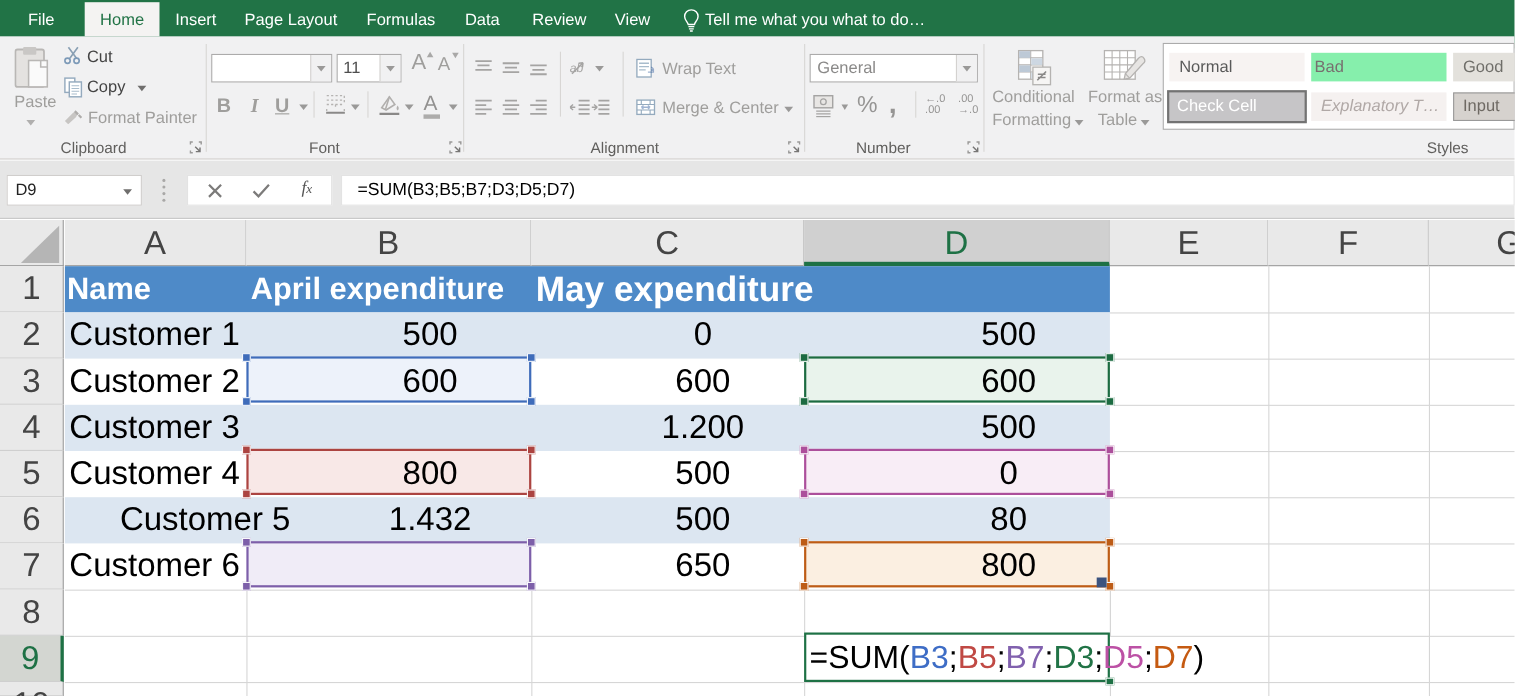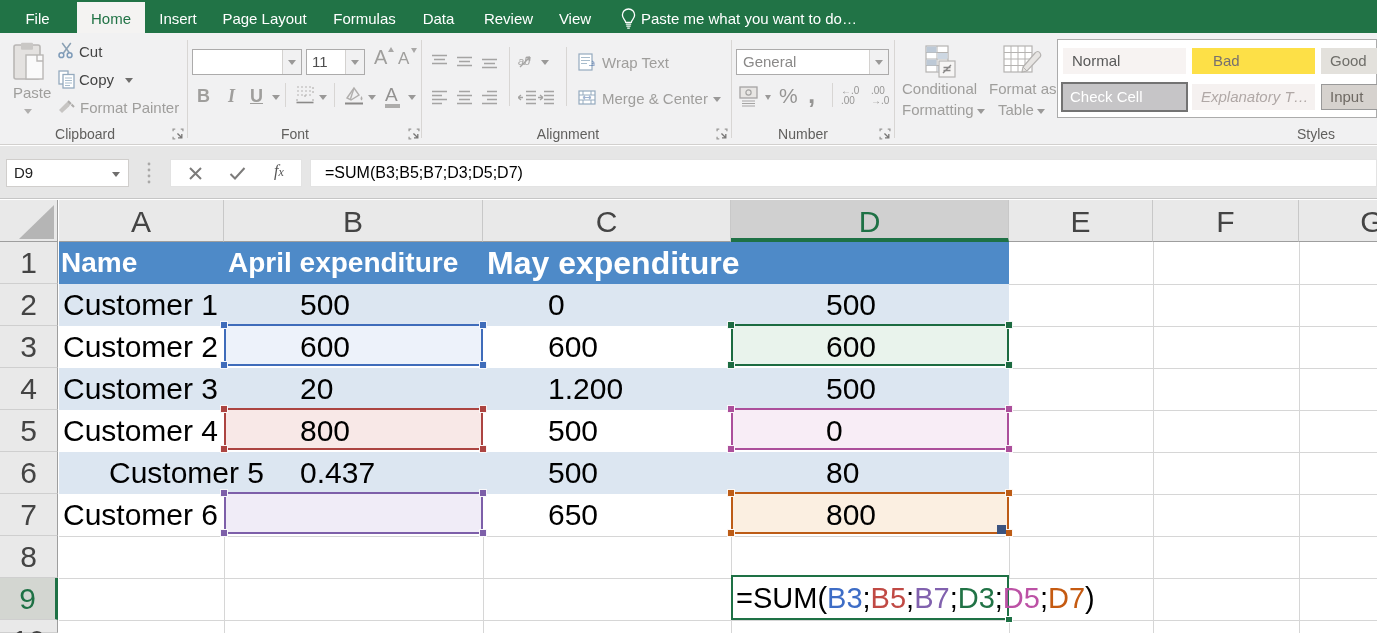--- a/index.html
+++ b/index.html
@@ -25,42 +25,42 @@
 
   
   #fbar { left:0; top:146px; width:1377px; height:53px; background:#e6e6e6; border-bottom:1px solid #c6c6c6; }
   .fbox { position:absolute; top:13px; height:28px; background:#fff; border:1px solid #d0cecc; }
 
   
   #grid { left:0; top:200px; width:1377px; height:433px; background:#fff; }
   .colhead { position:absolute; top:0; height:42px; background:#e9e9e9; border-bottom:1px solid #9e9e9e; border-right:1px solid #c8c8c8; color:#444; font-size:30px; text-align:center; line-height:43px; }
   .rowhead { position:absolute; left:0; width:58px; background:#e9e9e9; border-bottom:1px solid #cfcfcf; border-right:1px solid #9e9e9e; color:#444; font-size:30px; text-align:center; }
   .cell { position:absolute; font-size:30px; color:#000; white-space:nowrap; line-height:42px; height:42px; }
-  .num { text-align:left; }
+  .num { text-align:center; }
   .gl { position:absolute; background:#d6d6d6; }
   .rf { position:absolute; }
   .hd { position:absolute; width:8px; height:8px; border:1px solid rgba(255,255,255,0.95); }
 </style>
 </head>
 <body>
 
 <div id="tabbar" class="abs">
   <div class="tab" style="left:10px; width:55px;">File</div>
   <div class="tab" id="tab-home" style="left:77px; width:68px;">Home</div>
   <div class="tab" style="left:150px; width:56px;">Insert</div>
   <div class="tab" style="left:212px; width:105px;">Page Layout</div>
   <div class="tab" style="left:325px; width:79px;">Formulas</div>
   <div class="tab" style="left:412px; width:53px;">Data</div>
   <div class="tab" style="left:478px; width:61px;">Review</div>
   <div class="tab" style="left:548px; width:54px;">View</div>
   <svg class="abs" style="left:621px; top:8px;" width="15" height="21" viewBox="0 0 15 21">
     <path d="M7.5 1 C3.9 1 1.4 3.7 1.4 7 c0 2 1 3.4 1.9 4.6 .7 .9 1.2 1.7 1.4 2.7 h5.6 c.2-1 .7-1.8 1.4-2.7 .9-1.2 1.9-2.6 1.9-4.6 0-3.3-2.5-6-6.1-6z" fill="none" stroke="#fff" stroke-width="1.3"></path>
     <path d="M4.8 16.2 h5.4 M5.3 18.2 h4.4 M6.2 20.2 h2.6" stroke="#fff" stroke-width="1.2" fill="none"></path>
   </svg>
-  <div class="tab" style="left:641px; width:220px; text-align:left;">Paste me what you want to do…</div>
+  <div class="tab" style="left:641px; width:220px; text-align:left;">Tell me what you what to do…</div>
 </div>
 
 <div id="ribbon" class="abs">
 
   <div class="gsep" style="left:187px;"></div>
   <div class="gsep" style="left:421px;"></div>
   <div class="gsep" style="left:731px;"></div>
   <div class="gsep" style="left:894px;"></div>
 
   <svg class="abs" style="left:13px; top:9px;" width="36" height="45" viewBox="0 0 36 45">
@@ -228,21 +228,21 @@
     <path d="M20 22 L32 8 q3-3 5 0 t-1 5 L24 26 l-5 1z" fill="#e7e5e3" stroke="#b5b3b1" stroke-width="1.2"></path>
     <path d="M20 22 l4 4" stroke="#b5b3b1" stroke-width="1"></path>
   </svg>
   <div class="rtext rgray" style="left:989px; top:47px;">Format as</div>
   <div class="rtext rgray" style="left:998px; top:68px;">Table</div>
   <div class="dar" style="left:1037px; top:76px;"></div>
   <div class="glabel" style="left:1216px;">Styles</div>
 
   <div class="abs" style="left:1057px; top:6px; width:320px; height:79px; background:#fff; border:1px solid #ababab;">
     <div class="abs" style="left:5px; top:8px; width:123px; height:26px; background:#f7f3f2; color:#595959; font-size:15px; line-height:26px; padding-left:9px;">Normal</div>
-    <div class="abs" style="left:134px; top:8px; width:123px; height:26px; background:#fde047; color:#77706f; font-size:15px; line-height:26px; padding-left:21px;">Bad</div>
+    <div class="abs" style="left:134px; top:8px; width:123px; height:26px; background:#86efac; color:#77706f; font-size:15px; line-height:26px; padding-left:3px;">Bad</div>
     <div class="abs" style="left:263px; top:8px; width:123px; height:26px; background:#e3e1dc; color:#6f6e69; font-size:15px; line-height:26px; padding-left:9px;">Good</div>
     <div class="abs" style="left:3px; top:42px; width:127px; height:30px; background:#c6c5c7; border:2px solid #737373; color:#fff; font-size:15px; line-height:26px; padding-left:7px;">Check Cell</div>
     <div class="abs" style="left:134px; top:44px; width:123px; height:26px; background:#f5f1f0; color:#b0a8a6; font-size:15px; font-style:italic; line-height:26px; padding-left:9px;">Explanatory T…</div>
     <div class="abs" style="left:263px; top:44px; width:123px; height:26px; background:#d6d2ce; border:1px solid #999; color:#6e6963; font-size:15px; line-height:24px; padding-left:8px;">Input</div>
   </div>
 </div>
 
 <div id="fbar" class="abs">
   <div class="fbox" style="left:6px; width:123px;">
       <span style="position:absolute; left:7px; top:4px; font-size:15px; color:#222;">D9</span>
@@ -313,23 +313,22 @@
 
   <div class="cell" style="left:63px; top:84px;">Customer 1</div>
   <div class="cell" style="left:63px; top:126px;">Customer 2</div>
   <div class="cell" style="left:63px; top:168px;">Customer 3</div>
   <div class="cell" style="left:63px; top:210px;">Customer 4</div>
   <div class="cell" style="left:63px; top:252px;margin-left:46px;">Customer 5</div>
   <div class="cell" style="left:63px; top:294px;">Customer 6</div>
 
   <div class="cell num" style="left:300px; top:84px;  width:182px;">500</div>
   <div class="cell num" style="left:300px; top:126px; width:182px;">600</div>
-  <div class="cell num" style="left:300px; top:168px; width:182px;">20</div>
   <div class="cell num" style="left:300px; top:210px; width:182px;">800</div>
-  <div class="cell num" style="left:300px; top:252px; width:182px;">0.437</div>
+  <div class="cell num" style="left:300px; top:252px; width:182px;">1.432</div>
 
   <div class="cell num" style="left:548px; top:84px;  width:182px;">0</div>
   <div class="cell num" style="left:548px; top:126px; width:182px;">600</div>
   <div class="cell num" style="left:548px; top:168px; width:182px;">1.200</div>
   <div class="cell num" style="left:548px; top:210px; width:182px;">500</div>
   <div class="cell num" style="left:548px; top:252px; width:182px;">500</div>
   <div class="cell num" style="left:548px; top:294px; width:182px;">650</div>
 
   <div class="cell num" style="left:826px; top:84px;  width:182px;">500</div>
   <div class="cell num" style="left:826px; top:126px; width:182px;">600</div>

